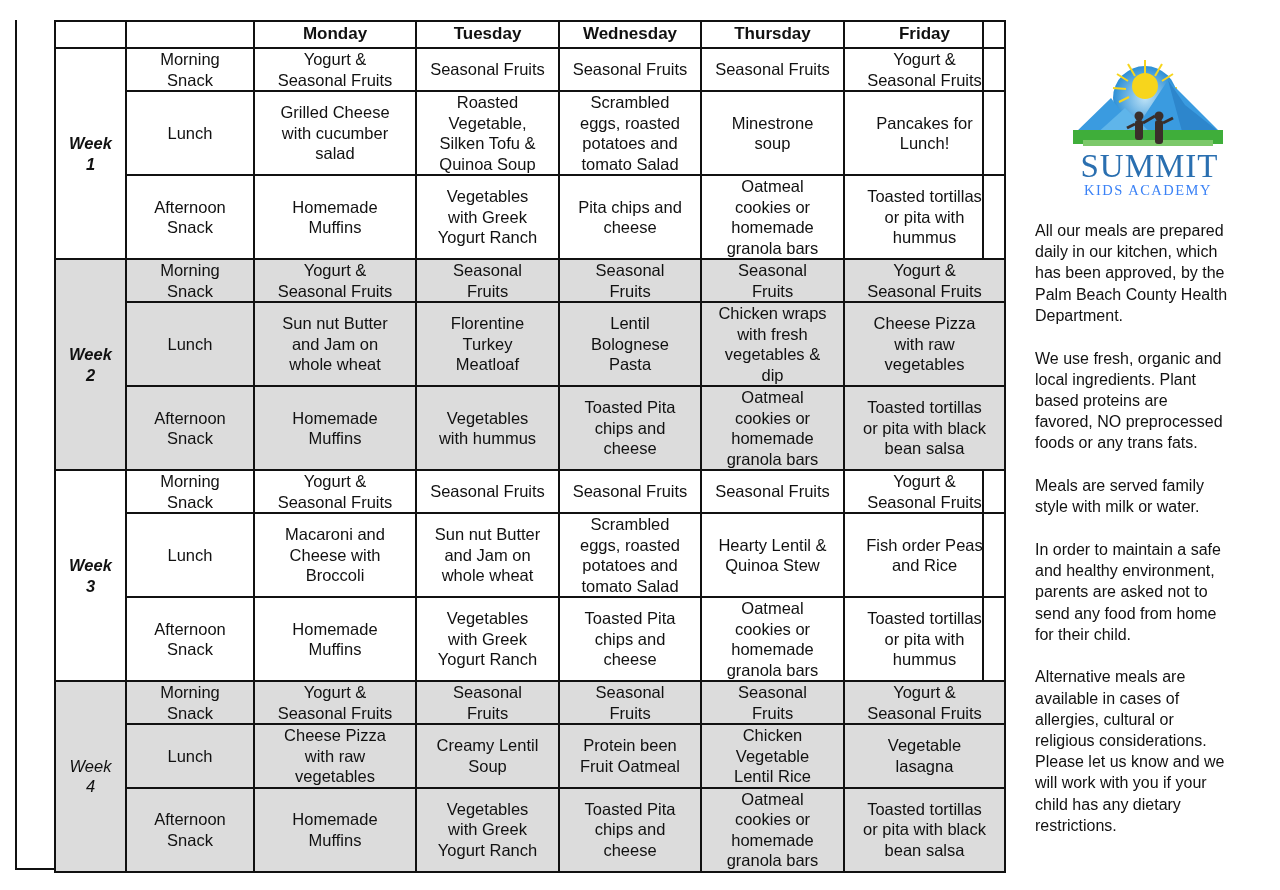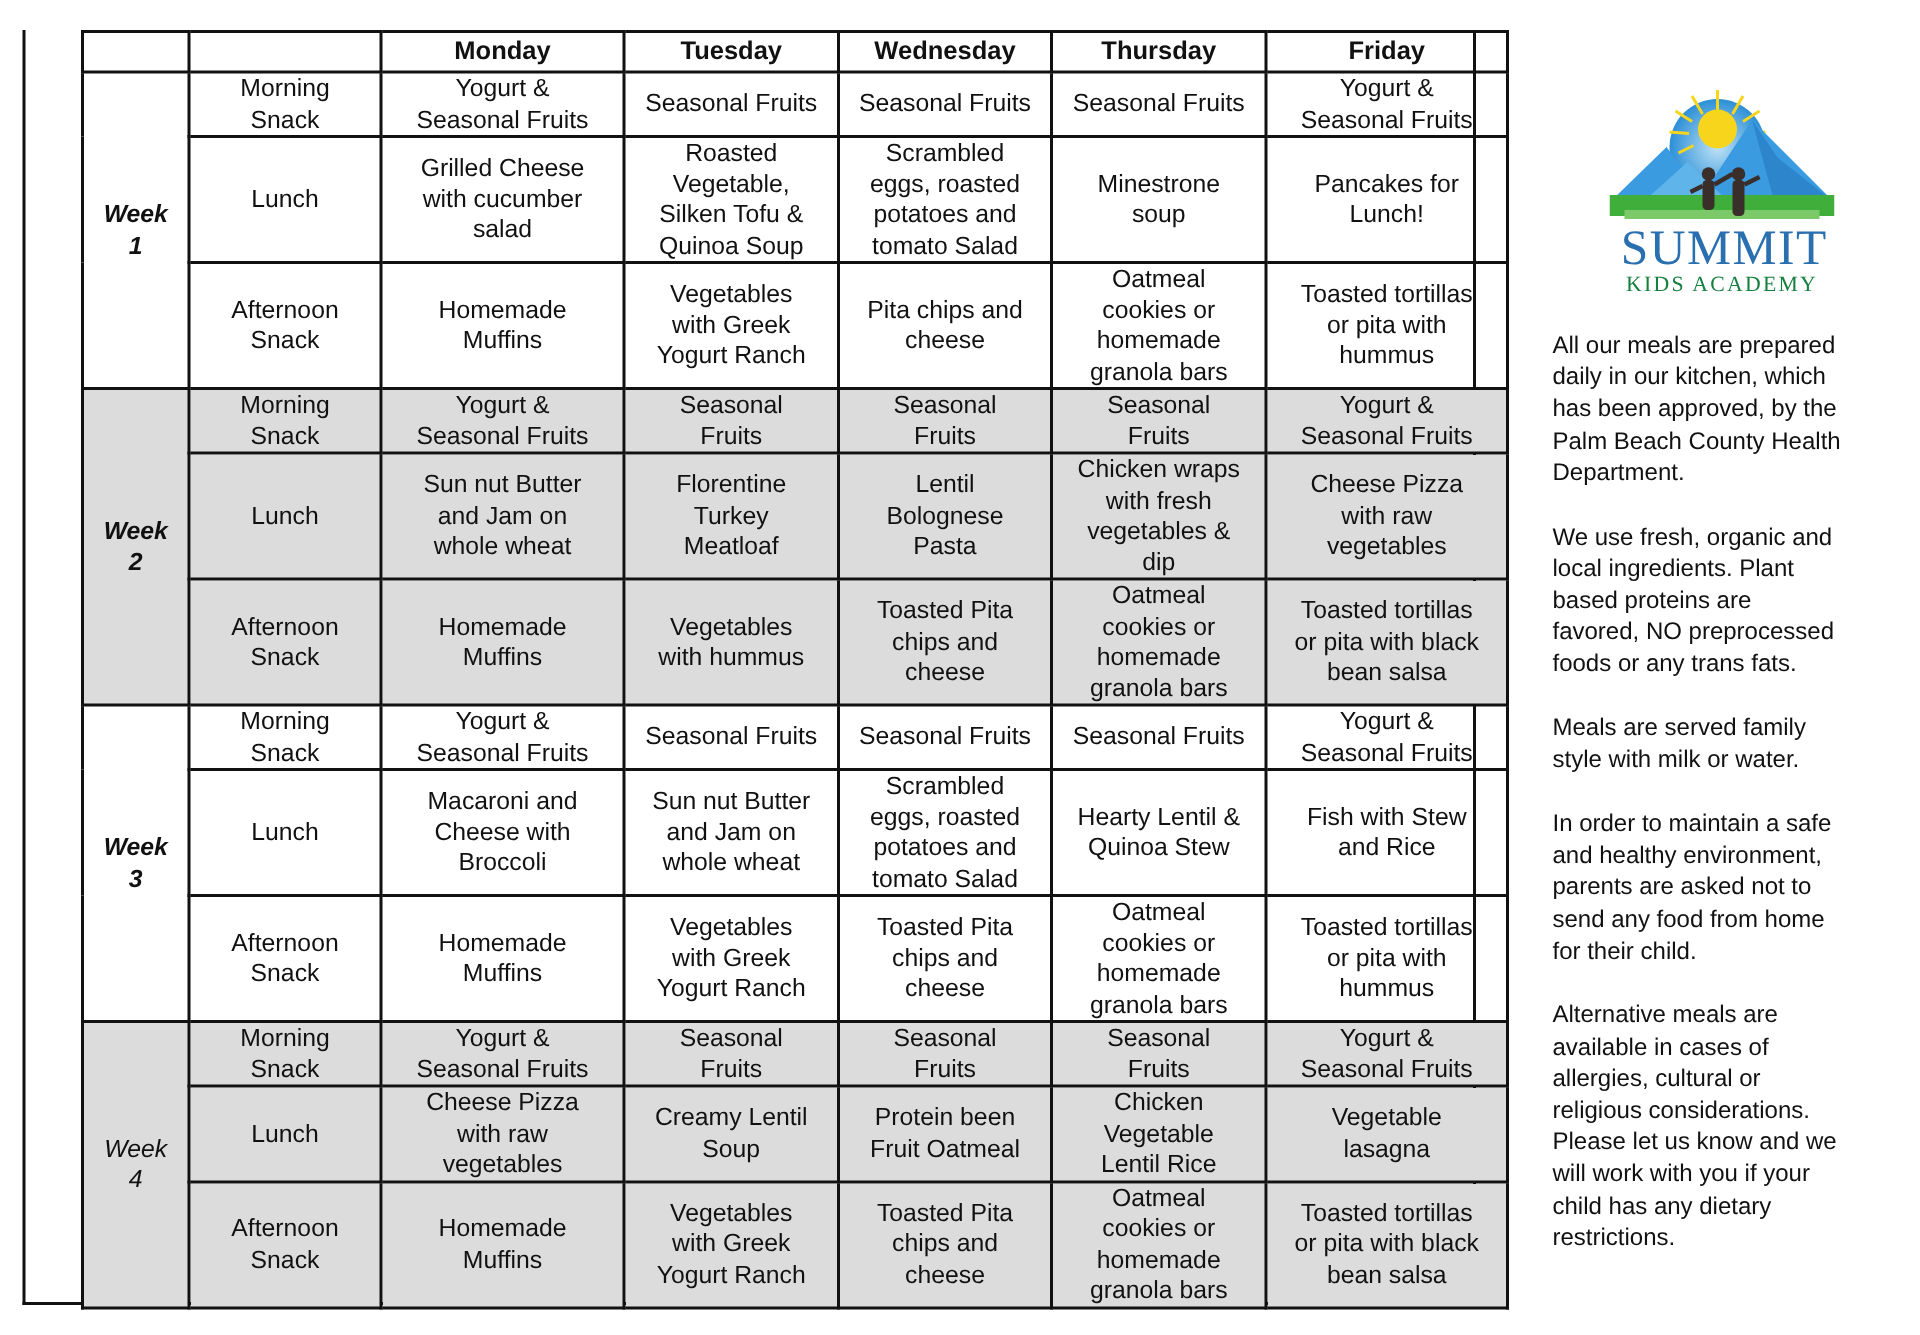--- a/index.html
+++ b/index.html
@@ -34,21 +34,21 @@
     position: absolute; left: 1035px; top: 60px; width: 240px;
   }
   .logo { position: relative; width: 150px; height: 140px; margin-left: 38px; }
   .logo svg { display: block; }
   .summit-word {
     position: absolute; left: 4px; top: 88px; width: 145px; text-align: center;
     font-family: "Liberation Serif", serif; font-size: 33px; color: #2a6fb0; letter-spacing: 1px;
   }
   .kids-word {
     position: absolute; left: 0; top: 122px; width: 150px; text-align: center;
-    font-family: "Liberation Serif", serif; font-size: 14.5px; color: #15803d; letter-spacing: 1.5px;
+    font-family: "Liberation Serif", serif; font-size: 14.5px; color: #3b82f6; letter-spacing: 1.5px;
   }
   .notes { margin-top: 20px; }
   .note {
     font-size: 16px; line-height: 21.2px; color: #111; margin: 0 0 21.5px 0;
     white-space: pre-line;
   }
 </style>
 </head>
 <body>
 
@@ -201,21 +201,21 @@
 Broccoli</td>
       <td class="cell-text">Sun nut Butter
 and Jam on
 whole wheat</td>
       <td class="cell-text">Scrambled
 eggs, roasted
 potatoes and
 tomato Salad</td>
       <td class="cell-text">Hearty Lentil &amp;
 Quinoa Stew</td>
-      <td class="cell-text">Fish with Stew
+      <td class="cell-text">Fish order Peas
 and Rice</td>
     </tr>
     <tr class="h-as">
       <td class="cell-text">Afternoon
 Snack</td>
       <td class="cell-text">Homemade
 Muffins</td>
       <td class="cell-text">Vegetables
 with Greek
 Yogurt Ranch</td>

